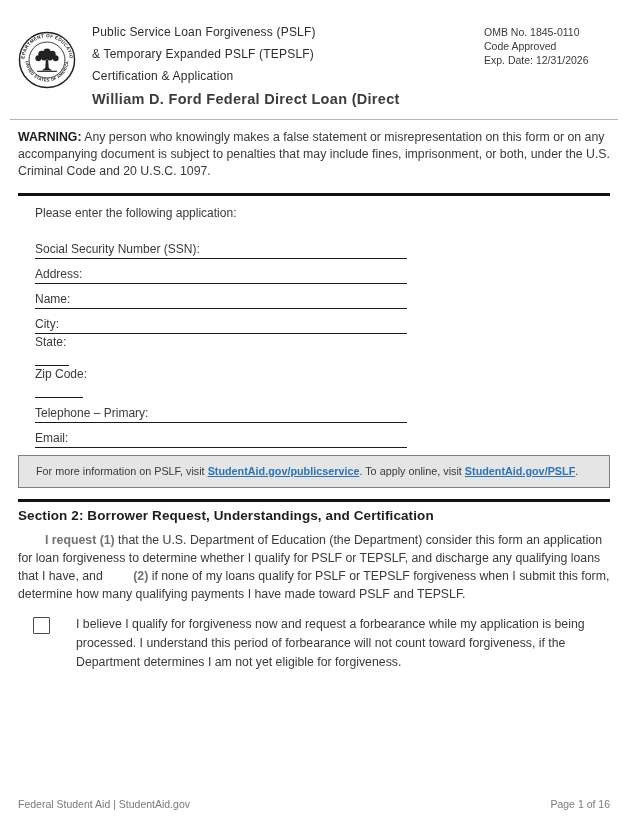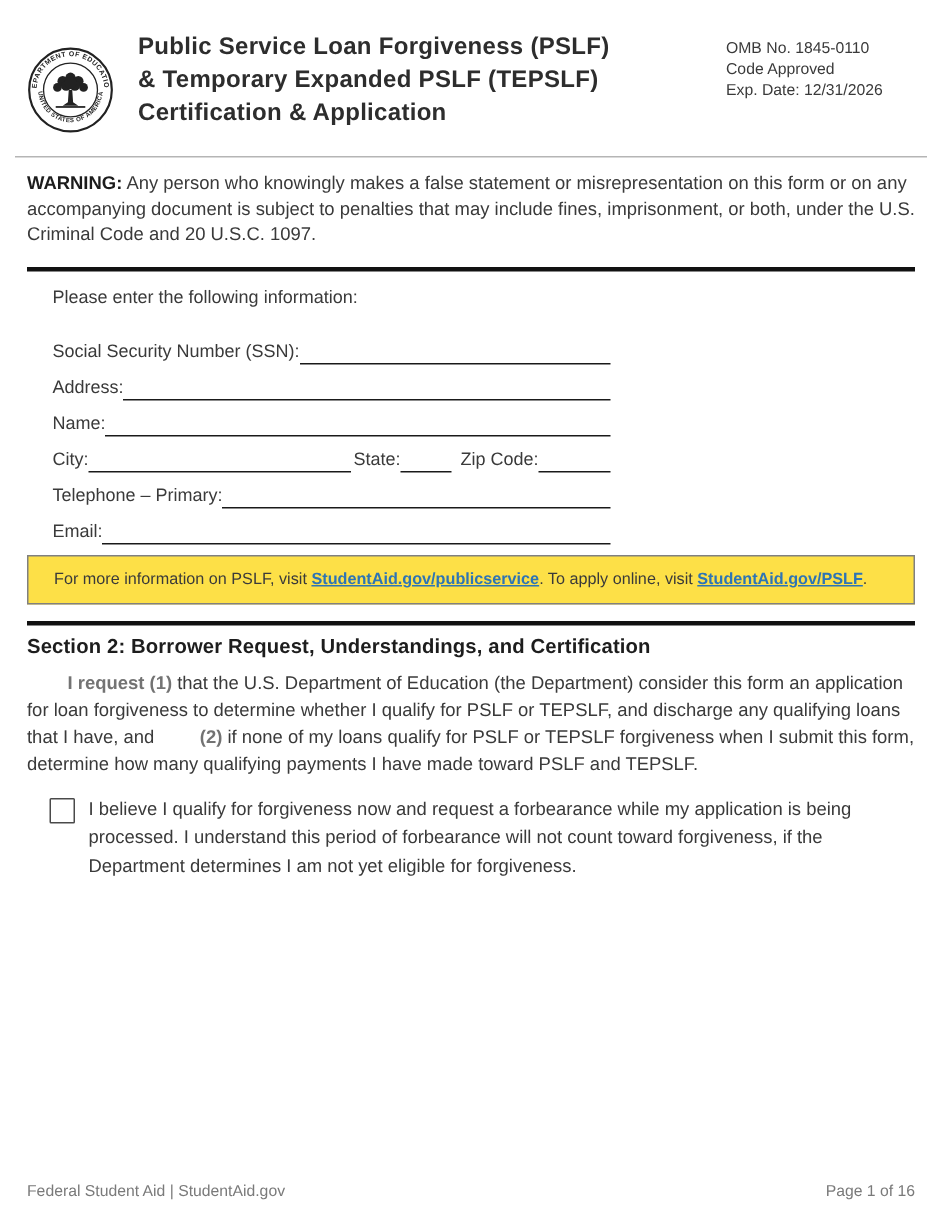--- a/index.html
+++ b/index.html
@@ -8,63 +8,63 @@
     width: 628px; height: 819px; background: #ffffff;
     font-family: "Liberation Sans", sans-serif;
     color: #3a3a3a; position: relative; overflow: hidden;
   }
   .page { padding: 15px 18px 0 18px; }
 
   
   .header { display: flex; }
   .seal-wrap { flex: none; width: 66px; padding-top: 16px; }
   .title-block { flex: 1; padding-left: 8px; padding-top: 6px; }
-  .title-line { font-size: 16px; font-weight: bold; color: #2d2d2d; line-height: 22px; letter-spacing: 0.2px; }
+  .title-line { font-size: 12px; font-weight: normal; color: #2d2d2d; line-height: 22px; letter-spacing: 0.2px; }
   .subtitle { margin-top: 3px; }
   .subtitle-line { font-size: 14.5px; font-weight: bold; color: #3d3d3d; line-height: 19px; letter-spacing: 0.3px; }
   .omb-block { flex: none; width: 126px; padding-top: 10px; font-size: 10.5px; line-height: 14px; color: #3a3a3a; }
 
   .thin-rule { height: 1px; background: #b5b5b5; margin: 10px -8px 0 -8px; }
   .thick-rule { height: 3px; background: #111111; margin-top: 13px; }
 
   .warning { margin-top: 9px; font-size: 12.3px; line-height: 17px; color: #3a3a3a; }
   .warning b { color: #1c1c1c; }
 
   .section-heading { margin-top: 6px; font-size: 13.5px; font-weight: bold; color: #1d1d1d; letter-spacing: 0.1px; }
 
   .indent { margin-left: 17px; }
   .intro { margin-top: 10px; font-size: 12px; }
 
   .fields { margin-top: 21px; }
-  .field-row { display: flex; align-items: flex-end; width: 372px; font-size: 12px; line-height: 17px; margin-bottom: 7px; }
+  .field-row { display: flex; width: 372px; font-size: 12px; line-height: 17px; margin-bottom: 7px; flex-direction: column; }
   .field-label { white-space: nowrap; }
   .fill { border-bottom: 1.5px solid #1a1a1a; height: 15px; flex: 1; }
   .fill-fixed-state { flex: none; width: 34px; }
   .fill-fixed-zip { flex: none; width: 48px; }
   .gap-sm { width: 2px; flex: none; }
   .gap-md { width: 6px; flex: none; }
 
   .info-box {
-    background: #fde047; border: 1.5px solid #808080;
+    background: #e5e5e5; border: 1.5px solid #808080;
     padding: 9px 10px 9px 17px; font-size: 10.8px; line-height: 13px; color: #3a3a3a;
   }
   .link { color: #2d74b5; font-weight: bold; text-decoration: underline; cursor: pointer; }
 
   .request-para { margin-top: 8px; font-size: 12.3px; line-height: 18px; color: #3a3a3a; }
   .request-para b { color: #737373; margin-left: 27px; }
 
-  .forbearance { display: flex; margin: 12px 0 0 15px; }
+  .forbearance { display: flex; margin: 12px 0 0 15px; gap: 17px; }
   .checkbox {
     flex: none; width: 17px; height: 17px; border: 1.5px solid #4a4a4a;
     background: #ffffff; margin-top: 2px; border-radius: 1px;
   }
   .forbearance-text { margin-left: 9px; font-size: 12.3px; line-height: 19px; width: 533px; color: #3a3a3a; }
 
   .footer {
-    position: absolute; left: 18px; right: 18px; bottom: 19px;
+    position: absolute; left: 18px; right: 18px; bottom: 9px;
     display: flex; justify-content: space-between;
     font-size: 10.5px; color: #7a7a7a;
   }
 </style>
 </head>
 <body>
 
 <div class="page">
 
   <div class="header">
@@ -94,38 +94,39 @@
           <path d="M 48 50 L 52 50 L 53 64 L 59 68 L 41 68 L 47 64 Z"></path>
           <rect x="33" y="68.5" width="34" height="2"></rect>
         </g>
       </svg>
     </div>
     <div class="title-block">
       <div class="title-line">Public Service Loan Forgiveness (PSLF)</div>
       <div class="title-line">&amp; Temporary Expanded PSLF (TEPSLF)</div>
       <div class="title-line">Certification &amp; Application</div>
       <div class="subtitle">
+        <div class="subtitle-line">William D. Ford Federal Direct Loan (Direct</div>
       </div>
     </div>
     <div class="omb-block">
       <div>OMB No. 1845-0110</div>
       <div>Code Approved</div>
       <div>Exp. Date: 12/31/2026</div>
     </div>
   </div>
 
   <div class="thin-rule"></div>
 
   <p class="warning"><b>WARNING:</b><span> Any person who knowingly makes a false statement or misrepresentation on this form or on any accompanying document is subject to penalties that may include fines, imprisonment, or both, under the U.S. Criminal Code and 20 U.S.C. 1097.</span></p>
 
   <div class="thick-rule"></div>
 
 
   <div class="indent">
-    <p class="intro">Please enter the following information:</p>
+    <p class="intro">Please enter the following application:</p>
 
     <div class="fields">
       <div class="field-row">
         <span class="field-label">Social Security Number (SSN):</span>
         <span class="fill"></span>
       </div>
       <div class="field-row">
         <span class="field-label">Address:</span>
         <span class="fill"></span>
       </div>

